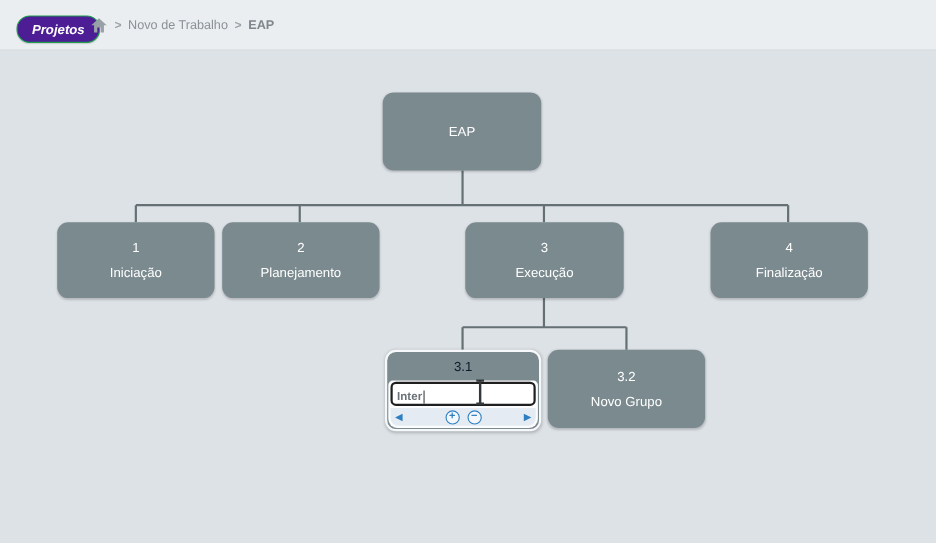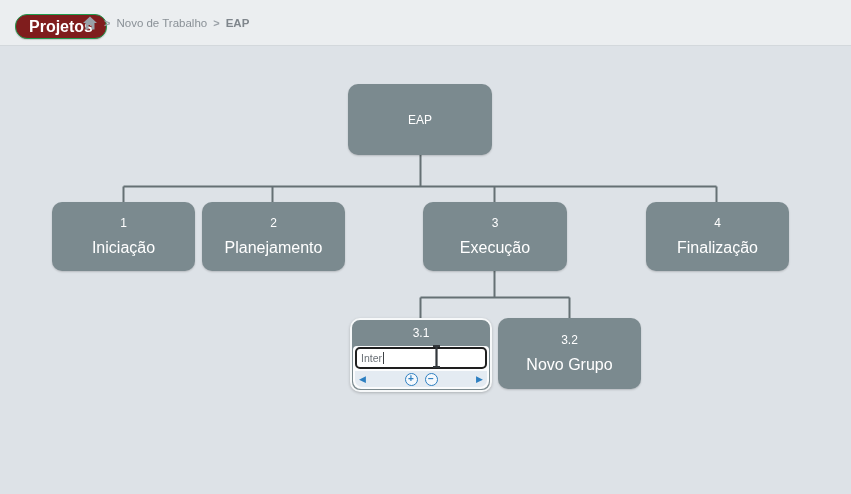--- a/index.html
+++ b/index.html
@@ -4,59 +4,59 @@
 <style>
   * { margin:0; padding:0; box-sizing:border-box; }
   html,body { width:851px; height:494px; overflow:hidden; }
   body { font-family:"Liberation Sans", sans-serif; }
   .screen { position:relative; width:851px; height:494px; background:#dde2e7; }
 
   
   .header { position:relative; width:100%; height:46px; background:#ebeef0;
             border-bottom:1px solid #d3d8dc; }
   .btn-projects { position:absolute; left:15px; top:14px; height:25px; padding:0 13px;
-                  background:#7f1d1d; border:1px solid #1f9c4f; border-radius:12px;
-                  color:#ffffff; font-size:16px; font-weight:bold;
+                  background:#4c1d95; border:1px solid #1f9c4f; border-radius:12px;
+                  color:#ffffff; font-size:12px; font-weight:bold;
                   display:flex; align-items:center; justify-content:center; cursor:pointer;
-                  box-shadow:0 1px 1px rgba(0,0,0,0.15); }
+                  box-shadow:0 1px 1px rgba(0,0,0,0.15);font-style:italic; }
   .home-wrap { position:absolute; left:82px; top:15px; width:16px; height:16px; cursor:pointer; }
   .breadcrumb { position:absolute; left:104px; top:0; height:46px; display:flex;
                 align-items:center; gap:6px; font-size:11.5px; color:#8a9197; }
   .crumb-sep { font-weight:bold; color:#9aa1a7; font-size:11px; }
   .crumb { color:#8a9197; }
   .crumb-current { color:#7f868c; font-weight:bold; }
 
   
   .canvas { position:relative; width:851px; height:448px; }
   .connectors { position:absolute; left:0; top:0; width:851px; height:448px; }
   .connectors path { stroke:#657074; stroke-width:2; fill:none; }
 
   .node { position:absolute; background:#7b8a8f; border-radius:10px; color:#ffffff;
           display:flex; flex-direction:column; align-items:center; justify-content:center;
           font-size:12px; cursor:pointer; box-shadow:0 1px 2px rgba(0,0,0,0.18); }
   .node .num { font-size:12px; }
-  .node .lbl { font-size:16px; margin-top:9px; }
+  .node .lbl { font-size:12px; margin-top:9px; }
 
   .node-root { left:348px; top:38px; width:144px; height:71px; }
   .node-1 { left:52px;  top:156px; width:143px; height:69px; }
   .node-2 { left:202px; top:156px; width:143px; height:69px; }
   .node-3 { left:423px; top:156px; width:144px; height:69px; }
   .node-4 { left:646px; top:156px; width:143px; height:69px; }
   .node-32 { left:498px; top:272px; width:143px; height:71px; }
 
   
   .node-31 { position:absolute; left:350px; top:272px; width:142px; height:74px;
              background:#7b8a8f; border:2px solid #f6f8f9; border-radius:10px;
              box-shadow:0 1px 3px rgba(0,0,0,0.22); cursor:pointer; }
   .n31-title { height:26px; display:flex; align-items:center; justify-content:center;
-               color:#ffffff; font-size:12px; }
+               color:#0f172a; font-size:12px; }
   .n31-panel { position:absolute; left:1px; right:1px; bottom:1px;
                background:#fbfcfd; border-radius:4px 4px 8px 8px; padding:1px 2px 2px; }
   .edit-input { height:22px; background:#ffffff; border:2px solid #1f1f1f; border-radius:5px;
-                display:flex; align-items:center; padding:0 4px; cursor:text; }
+                display:flex; align-items:flex-end; padding:0 4px; cursor:text;font-weight:bold; }
   .edit-text { font-size:10.5px; color:#6b7177; }
   .caret { width:1px; height:12px; background:#3c4043; margin-left:1px; }
   .edit-toolbar { margin-top:2px; height:16px; background:#e4ebf2; border-radius:0 0 7px 7px;
                   display:flex; align-items:center; justify-content:space-between; padding:0 4px; }
   .tb-arrow { color:#2d7fc1; font-size:9px; line-height:1; cursor:pointer; }
   .tb-center { display:flex; align-items:center; gap:7px; }
   .tb-circle { width:13px; height:13px; border:1.5px solid #2d7fc1; border-radius:50%;
                color:#2d7fc1; font-size:10px; font-weight:bold; line-height:1;
                display:flex; align-items:center; justify-content:center; cursor:pointer;
                background:#f4f8fc; }

